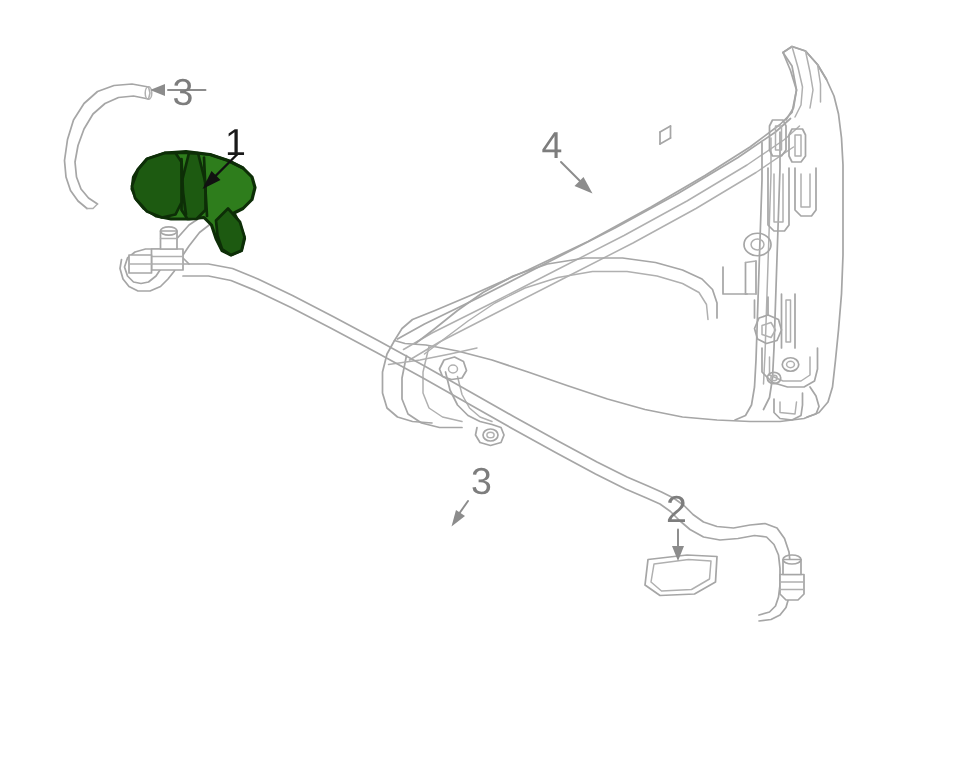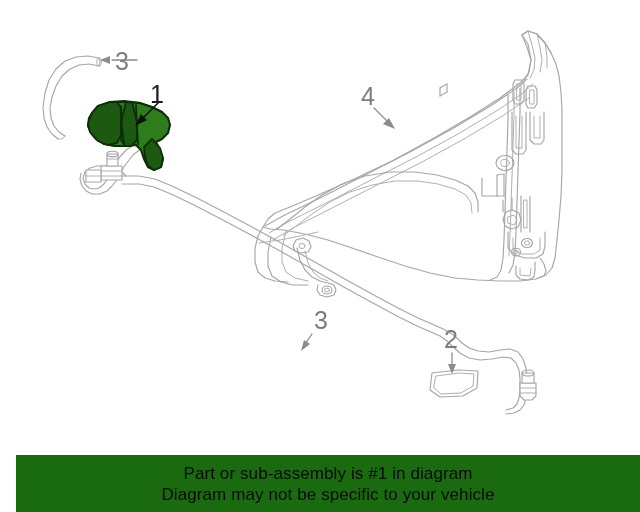--- a/index.html
+++ b/index.html
@@ -306,18 +306,14 @@
     </g>
 
     <g>
       <path class="callout-leader" d="M452,353 L452,366"></path>
       <path class="callout-arrow" d="M452,374 L448,364 L456,364 Z"></path>
       <text class="callout-label" x="444" y="348">2</text>
     </g>
 
   </svg>
 
-  <div id="notice-banner">
-    <div class="notice-line">Part or sub-assembly is #1 in diagram</div>
-    <div class="notice-line">Diagram may not be specific to your vehicle</div>
-  </div>
 
 </div>
 
 </body></html>

